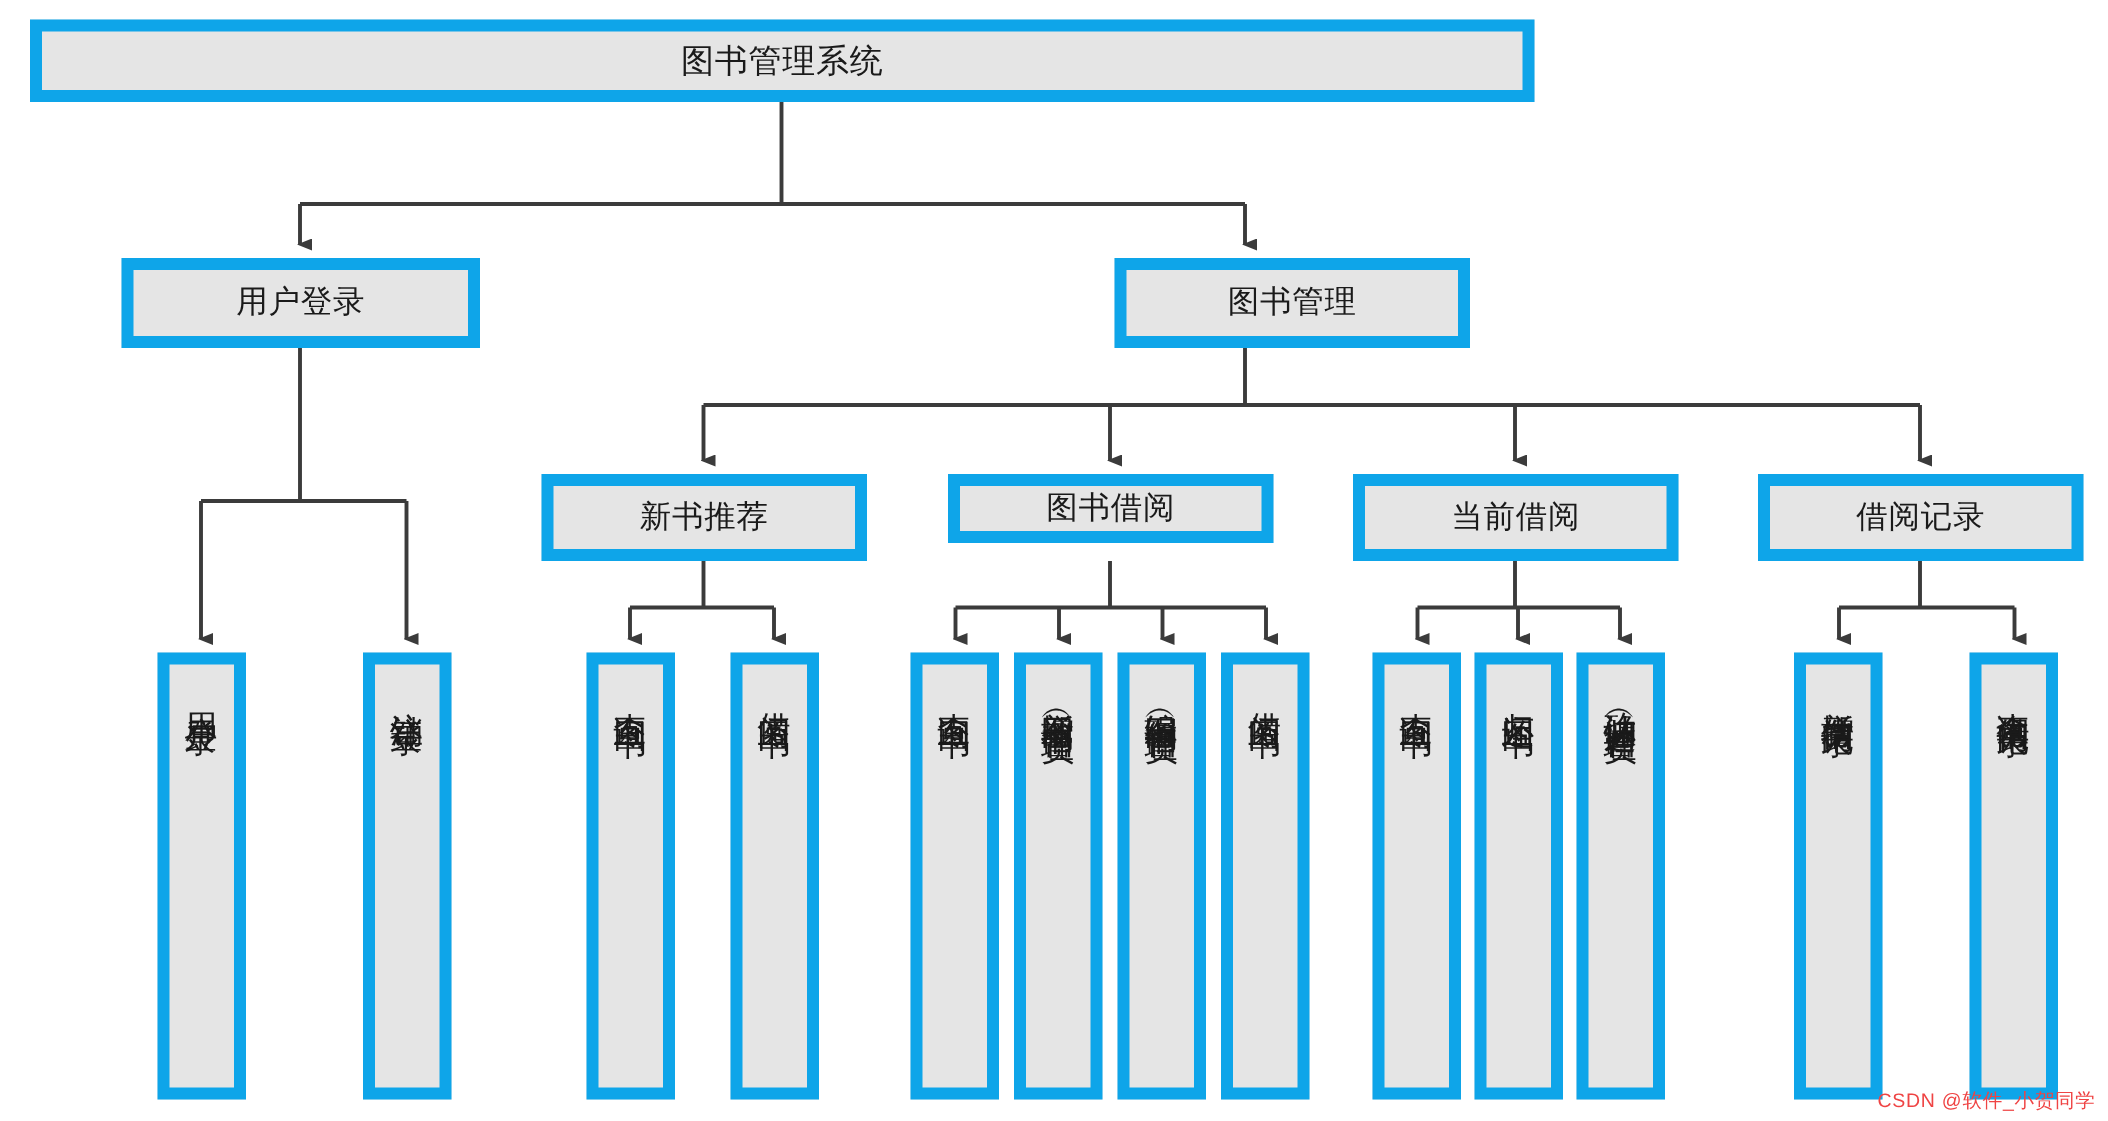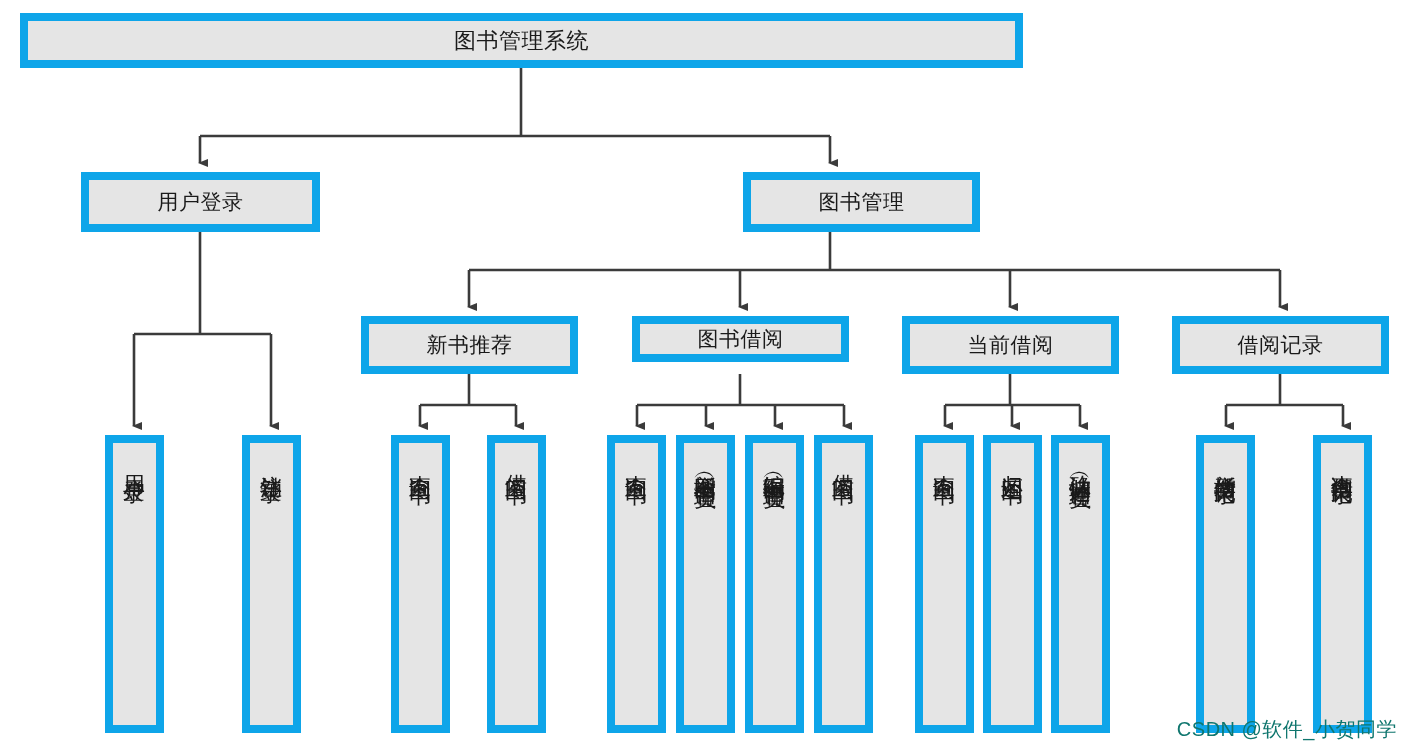--- a/index.html
+++ b/index.html
@@ -65,22 +65,22 @@
     letter-spacing: 3px;
     white-space: nowrap;
   }
   .v-node.tall-text .node-label {
     letter-spacing: 2px;
   }
   #watermark {
     position: absolute;
     right: 8px;
     bottom: 4px;
-    font-size: 20px;
-    color: #0f766e;
+    font-size: 13px;
+    color: #ef4444;
     white-space: nowrap;
     letter-spacing: 0.5px;
   }
 </style>
 </head>
 <body>
 
 <div id="diagram-root">
 
   <svg id="edge-layer" viewBox="0 0 1405 747" width="1405" height="747" xmlns="http://www.w3.org/2000/svg">

